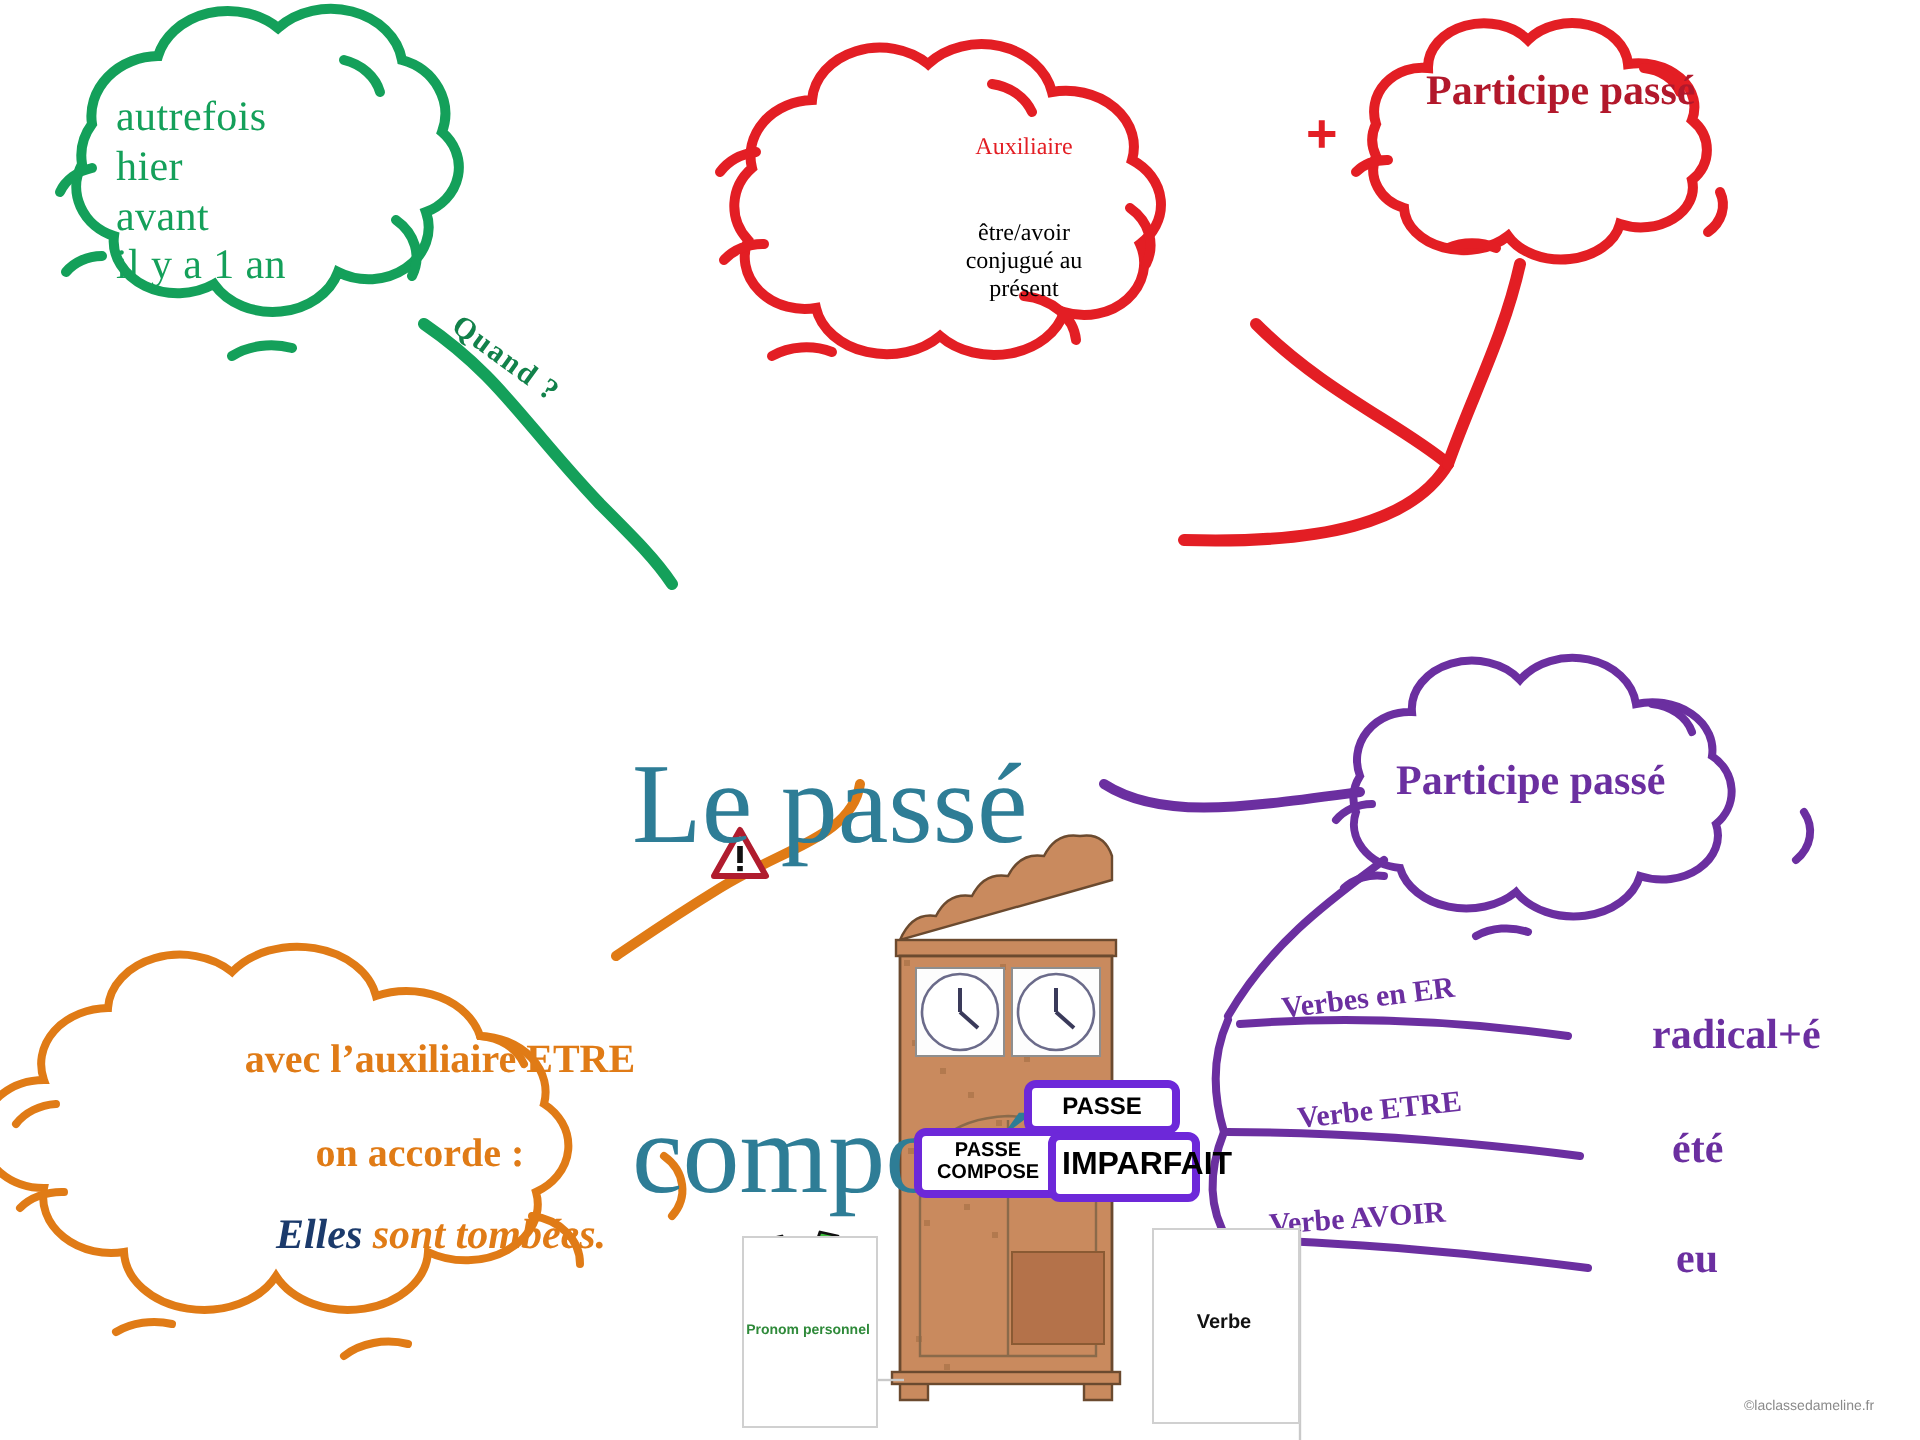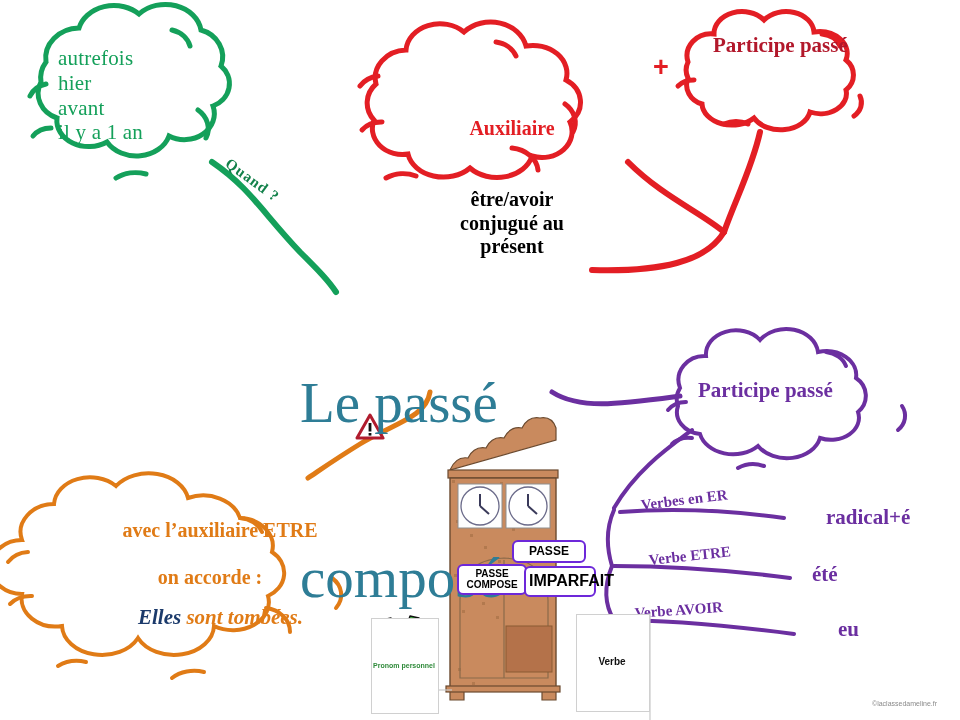--- a/index.html
+++ b/index.html
@@ -46,25 +46,25 @@
     color: #12814A;
     font-weight: bold;
     font-size: 15px;
     transform: rotate(36deg);
     transform-origin: left top;
     letter-spacing: 1px;
   }
 
   
   .aux-block {
-    left: 412px; top: 70px;
+    left: 412px; top: 38px;
     width: 200px;
     text-align: center;
-    font-size: 20px;
-    font-weight: bold;
+    font-size: 12px;
+    font-weight: normal;
   }
   .aux-title { color: #E31E24; display: block; }
   .aux-rest  { color: #000000; display: block; }
 
   .plus-sign {
     left: 653px; top: 52px;
     color: #E31E24;
     font-size: 27px;
     font-weight: bold;
     font-family: "Liberation Sans", sans-serif;
@@ -81,21 +81,21 @@
   
   .title {
     left: 300px; top: 258px;
     width: 330px;
     color: #2E7D96;
     font-size: 57px;
     font-weight: normal;
     line-height: 1.02;
     text-align: left;
   }
-  .title span { display: block; }
+  .title span { display: block; margin-left: 16px; }
 
   
   .orange-block {
     left: 40px; top: 495px;
     width: 340px;
     text-align: center;
     font-size: 20px;
     font-weight: bold;
     color: #E07B16;
   }
@@ -128,33 +128,33 @@
   .bl2 { left: 648px; top: 552px; transform: rotate(-6deg); }
   .bl3 { left: 634px; top: 605px; transform: rotate(-4deg); }
 
   .branch-value {
     color: #6B2FA0;
     font-size: 21px;
     font-weight: bold;
     margin-left: 28px;
   }
   .bv1 { left: 798px; top: 505px; }
-  .bv2 { left: 784px; top: 562px; }
+  .bv2 { left: 808px; top: 562px; }
   .bv3 { left: 810px; top: 617px; }
 
   
   .warn-icon {
     position: absolute;
     left: 355px; top: 413px;
     width: 30px; height: 27px;
   }
   .clock-label {
     position: absolute;
     background: #fff;
-    border: 2px solid #6d28d9;
+    border: 4px solid #6d28d9;
     border-radius: 6px;
     color: #000;
     font-family: "Liberation Sans", sans-serif;
     font-weight: bold;
     text-align: center;
     line-height: 1.05;
   }
   .lbl-passe   { left: 512px; top: 540px; width: 62px; font-size: 12px; padding: 3px 4px; }
   .lbl-pc      { left: 457px; top: 564px; width: 60px; font-size: 10px; padding: 3px 3px; }
   .lbl-imp     { left: 524px; top: 566px; width: 62px; font-size: 16px; padding: 5px 3px; }

